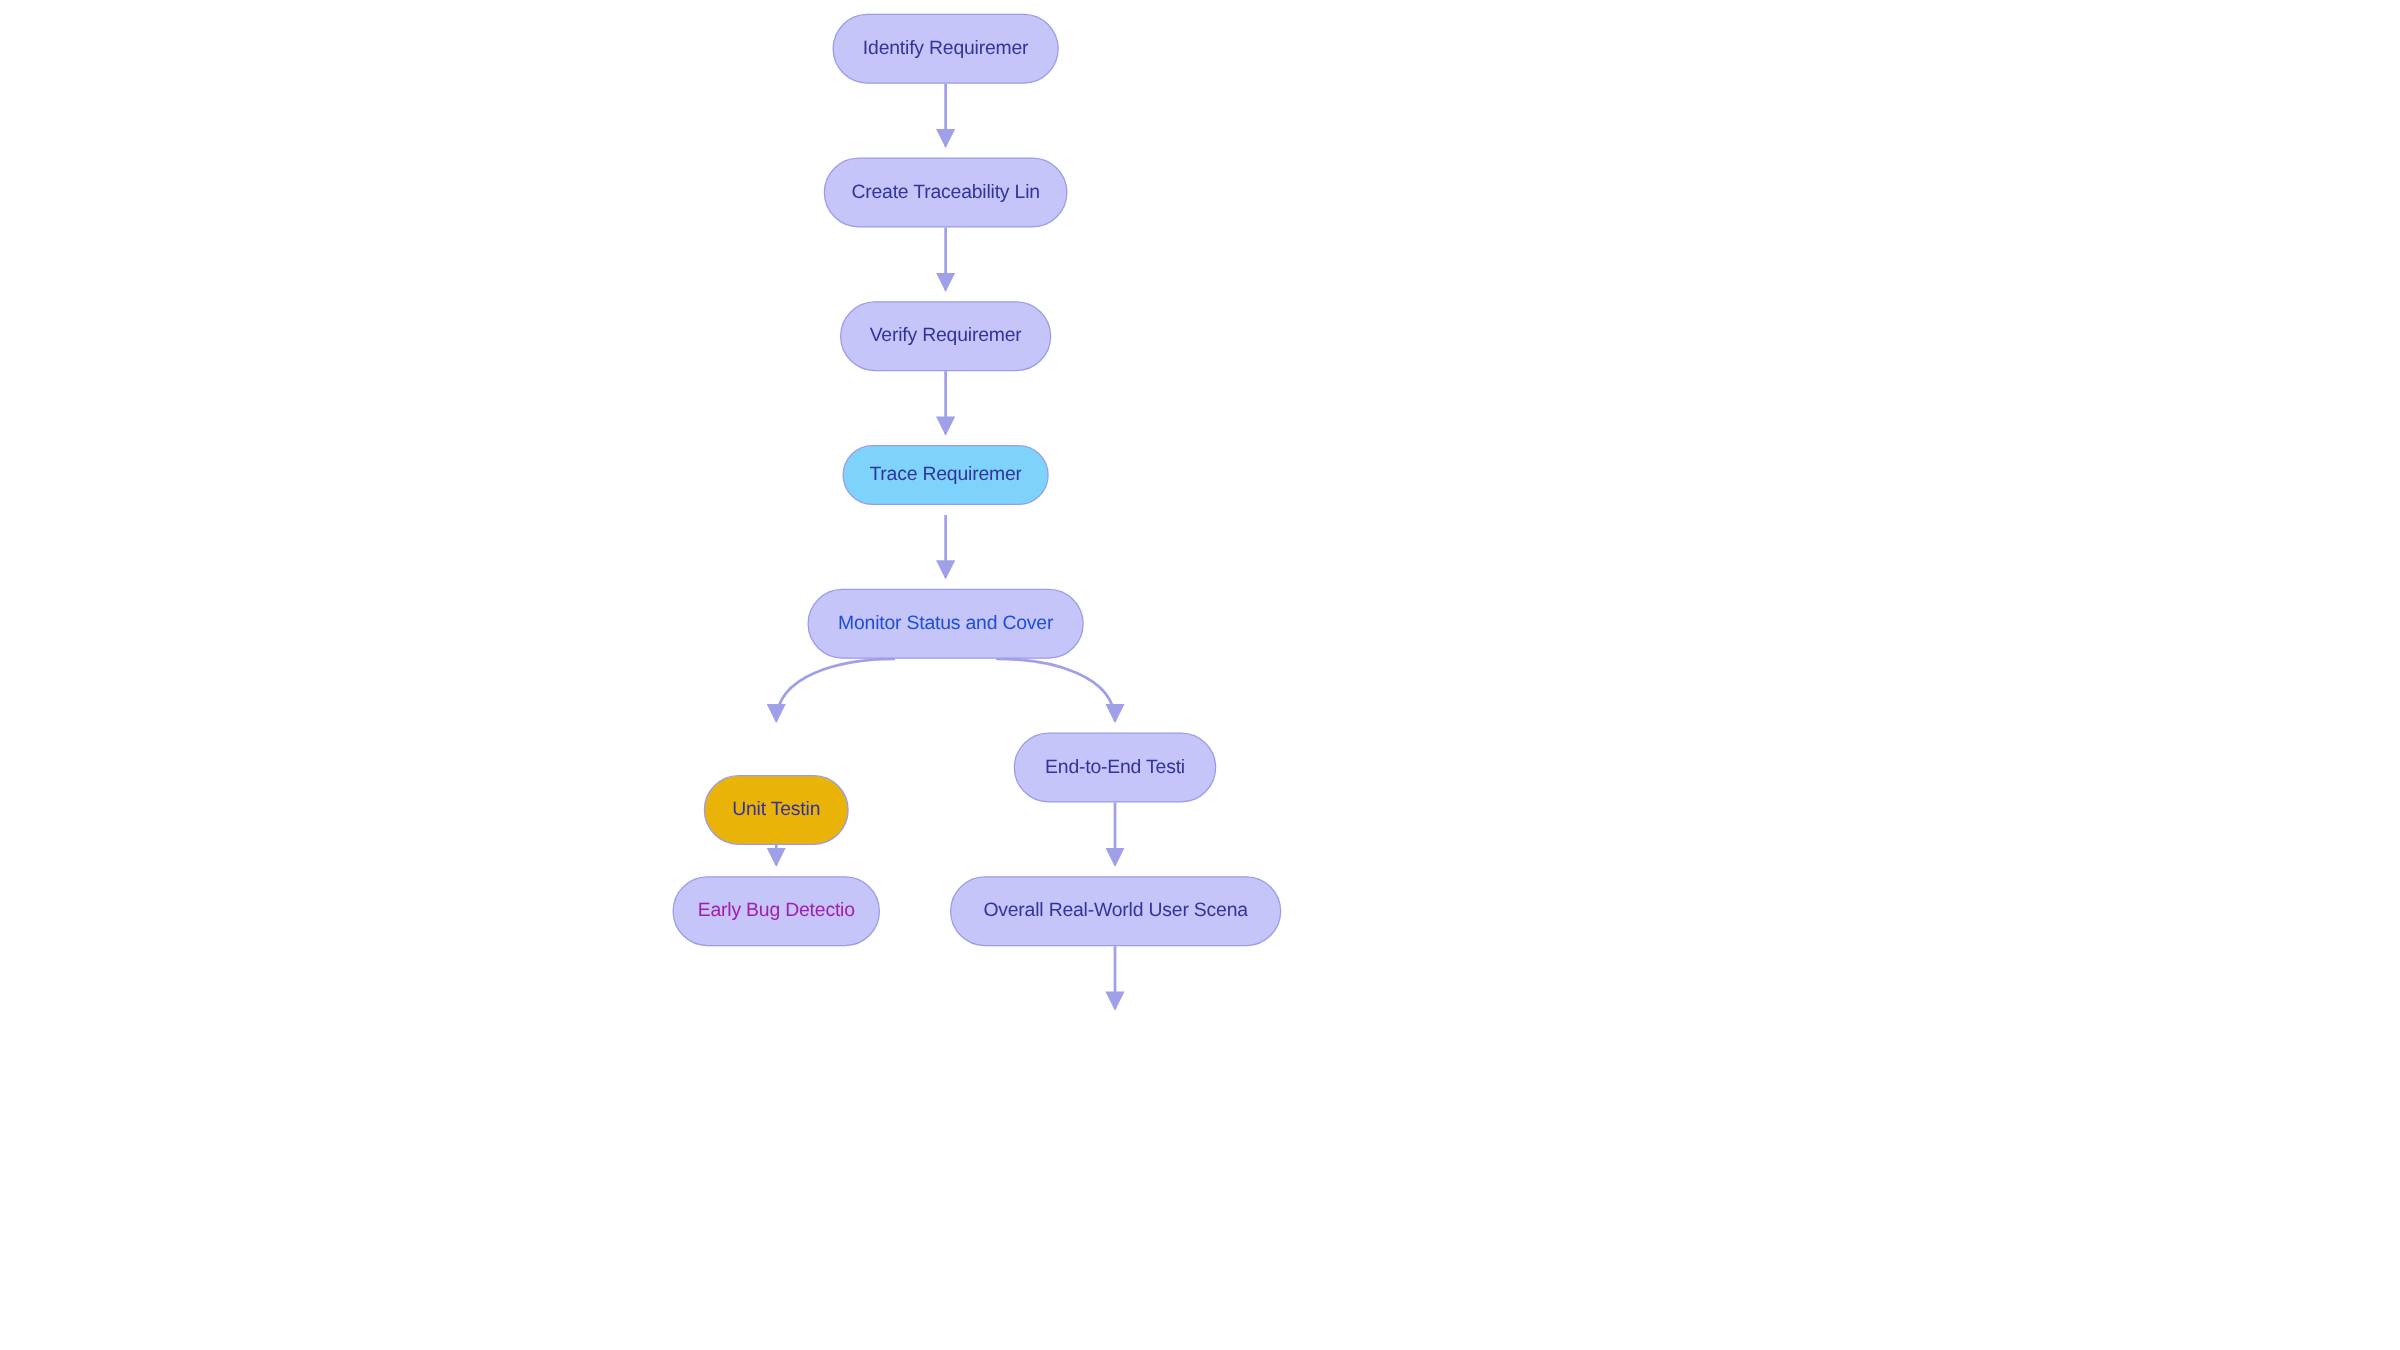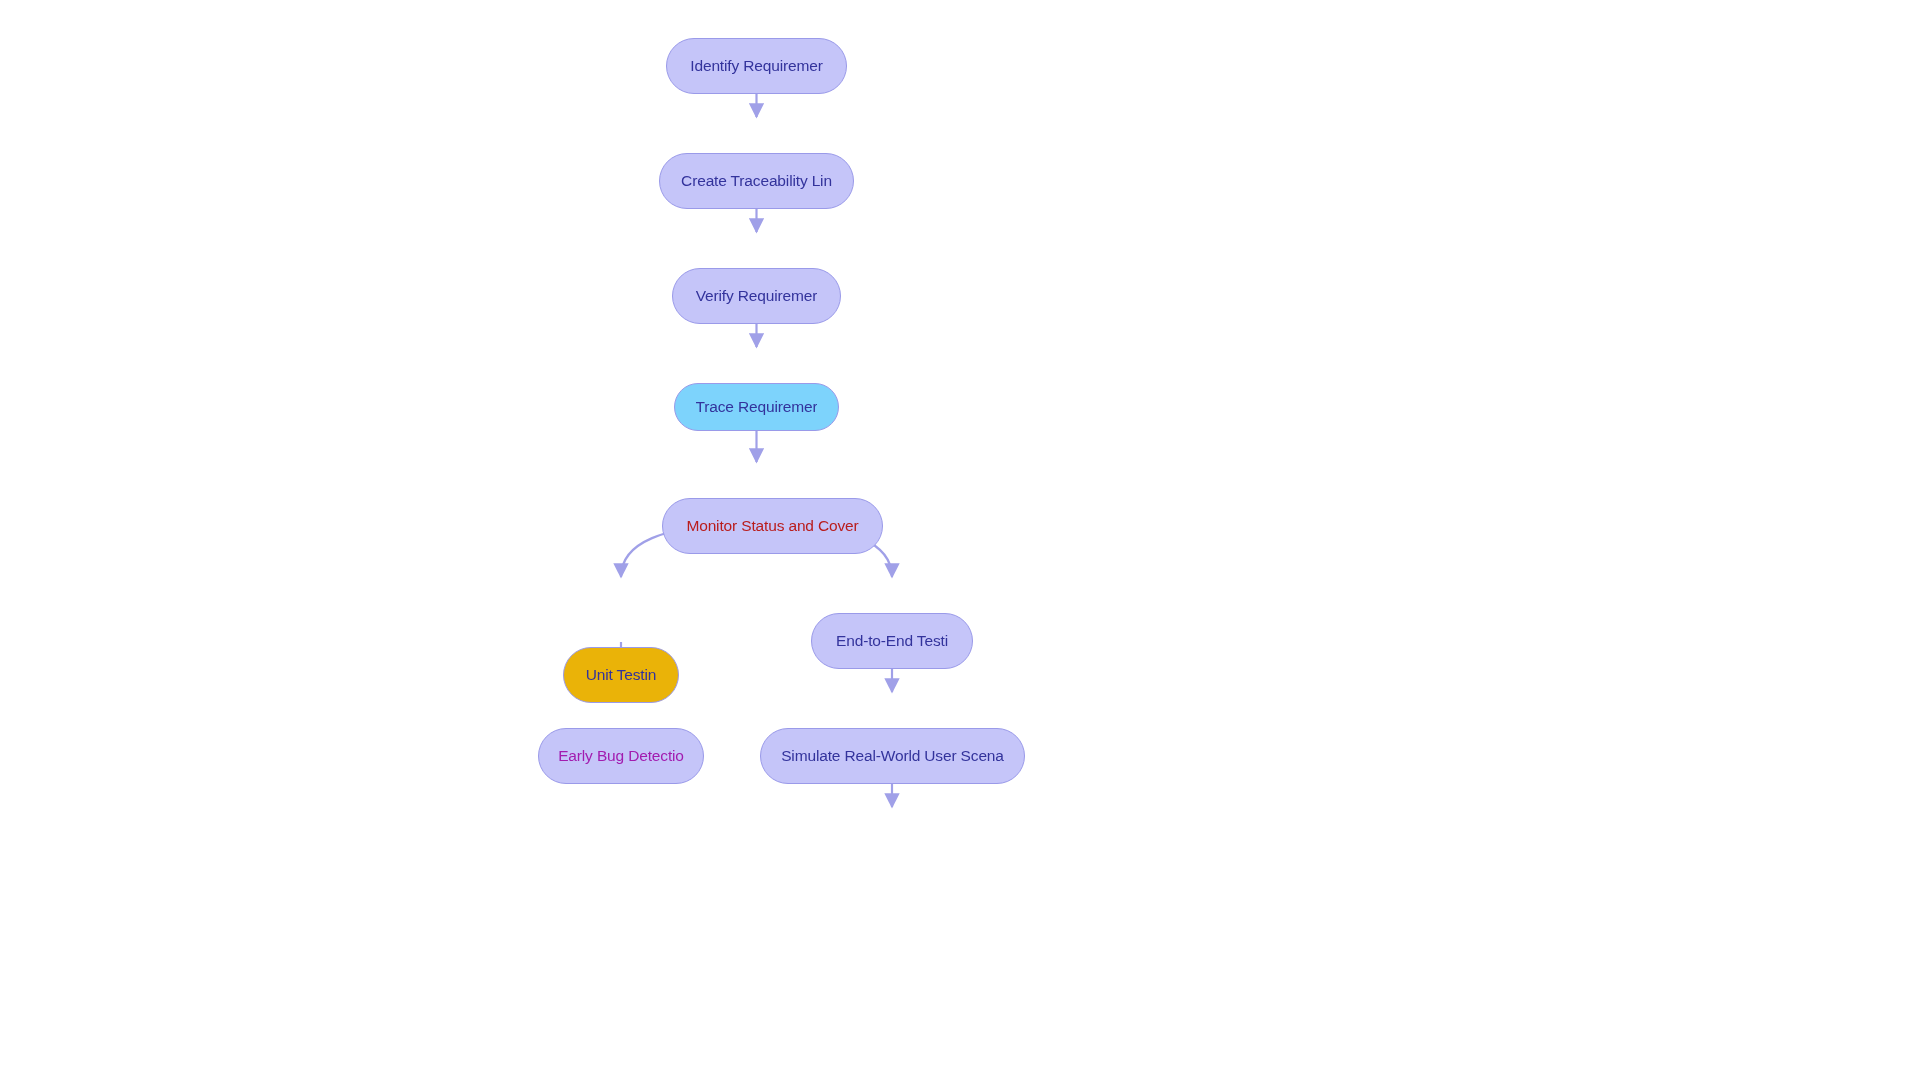--- a/index.html
+++ b/index.html
@@ -36,21 +36,20 @@
     color: #33339c;
     display: flex;
     align-items: center;
     justify-content: center;
     overflow: hidden;
     white-space: nowrap;
     font-size: 15.5px;
     font-family: "Liberation Sans", sans-serif;
     letter-spacing: -0.15px;
     line-height: 1;
-    margin-top: 27px;
   }
   .node-label {
     display: block;
     white-space: nowrap;
     overflow: hidden;
     text-overflow: clip;
     text-align: center;
   }
 </style>
 </head>
@@ -111,34 +110,34 @@
   </div>
 
   <div class="node" style="left: 672px; top: 241px; width: 169px; height: 56px; border-radius: 28px; background: rgb(197, 197, 249); border-color: rgb(154, 154, 233); color: rgb(51, 51, 156);">
     <span class="node-label">Verify Requiremer</span>
   </div>
 
   <div class="node" style="left: 674px; top: 356px; width: 165px; height: 48px; border-radius: 28px; background: #7dd3fc; border-color: rgb(154, 154, 233); color: rgb(51, 51, 156);">
     <span class="node-label">Trace Requiremer</span>
   </div>
 
-  <div class="node" style="left: 662px; top: 471px; width: 221px; height: 56px; border-radius: 28px; background: rgb(197, 197, 249); border-color: rgb(154, 154, 233); color: #b91c1c;">
+  <div class="node" style="left: 646px; top: 471px; width: 221px; height: 56px; border-radius: 28px; background: rgb(197, 197, 249); border-color: rgb(154, 154, 233); color: #1d4ed8;">
     <span class="node-label">Monitor Status and Cover</span>
   </div>
 
   <div class="node" style="left: 563px; top: 620px; width: 116px; height: 56px; border-radius: 28px; background: #eab308; border-color: rgb(154, 154, 233); color: rgb(51, 51, 156);">
     <span class="node-label">Unit Testin</span>
   </div>
 
   <div class="node" style="left: 811px; top: 586px; width: 162px; height: 56px; border-radius: 28px; background: rgb(197, 197, 249); border-color: rgb(154, 154, 233); color: rgb(51, 51, 156);">
     <span class="node-label">End-to-End Testi</span>
   </div>
 
   <div class="node" style="left: 538px; top: 701px; width: 166px; height: 56px; border-radius: 28px; background: rgb(197, 197, 249); border-color: rgb(154, 154, 233); color: #a21caf;">
     <span class="node-label">Early Bug Detectio</span>
   </div>
 
   <div class="node" style="left: 760px; top: 701px; width: 265px; height: 56px; border-radius: 28px; background: rgb(197, 197, 249); border-color: rgb(154, 154, 233); color: rgb(51, 51, 156);">
-    <span class="node-label">Simulate Real-World User Scena</span>
+    <span class="node-label">Overall Real-World User Scena</span>
   </div>
 
 
 </div>
 
 </body></html>

